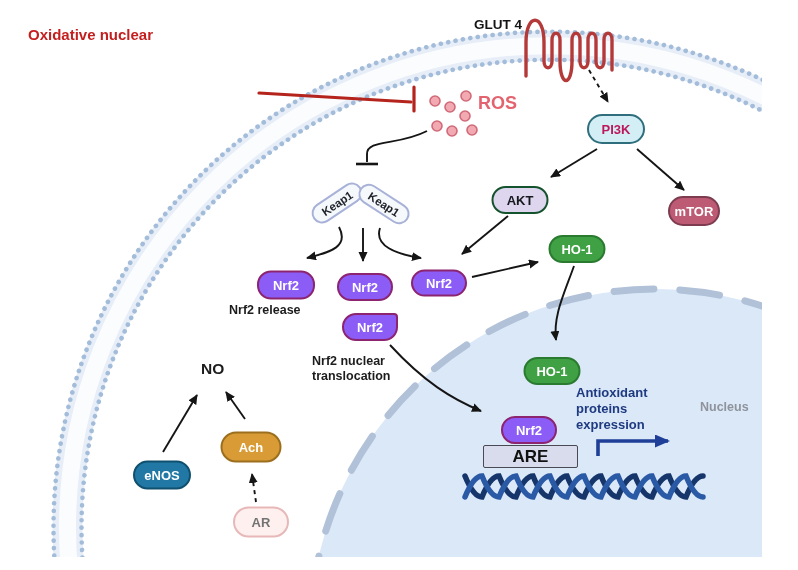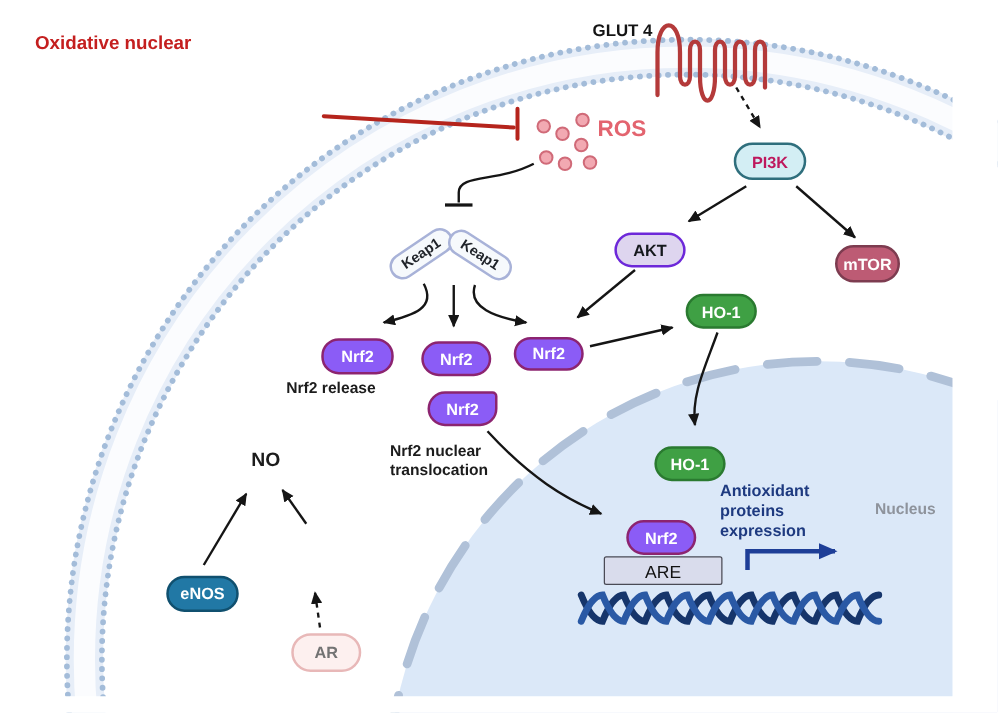--- a/index.html
+++ b/index.html
@@ -24,33 +24,33 @@
     transform:translate(-50%,-50%);text-align:center;
   }
   .box{position:absolute;display:flex;align-items:center;justify-content:center;box-sizing:border-box;}
   .ferulic{left:144px;top:71px;width:113px;height:37px;background:#e9eef6;border:2px solid #7f9cc4;
     border-radius:8px;font-size:14px;font-weight:800;color:#15181d;}
   .keap{width:57px;height:21px;background:#f6f9fc;border:2px solid #a8b2d8;border-radius:11px;
     font-size:11.5px;font-weight:700;color:#20242a;}
   .keap-l{left:337px;top:203px;transform:translate(-50%,-50%) rotate(-34deg);}
   .keap-r{left:384px;top:204px;transform:translate(-50%,-50%) rotate(33deg);}
   .pi3k{left:616px;top:129px;width:58px;height:30px;background:#d3eef4;border:2px solid #2f6f7d;color:#be185d;}
-  .akt{left:520px;top:200px;width:57px;height:28px;background:#ded5ef;border:2px solid #6d28d9;color:#15181d;}
+  .akt{left:520px;top:200px;width:57px;height:28px;background:#ded5ef;border:2px solid #14532d;color:#15181d;}
   .mtor{left:694px;top:211px;width:52px;height:30px;background:#bd5b74;border:2px solid #7d3c50;color:#fff;}
   .ho1a{left:577px;top:249px;}
   .ho1b{left:552px;top:371px;}
   .ho1{width:57px;height:28px;background:#3fa044;border:2px solid #2a7a30;color:#fff;}
   .nrf2{width:56px;height:28px;background:#8b5cf6;border:2px solid #8c2470;color:#fff;border-radius:14px;}
   .n1{left:286px;top:285px;width:58px;height:29px;}
   .n2{left:365px;top:287px;}
   .n3{left:439px;top:283px;height:27px;}
   .n4{left:370px;top:327px;border-radius:14px 4px 14px 14px;}
   .n5{left:529px;top:430px;}
   .are{left:483px;top:445px;width:95px;height:23px;background:#d9dcec;border:1.5px solid #4a4a55;
-    border-radius:2px;font-size:14px;font-weight:400;color:#111;}
+    border-radius:2px;font-size:17px;font-weight:700;color:#111;}
   .enos{left:162px;top:475px;width:58px;height:29px;background:#2178a5;border:2px solid #10506f;color:#fff;}
   .ach{left:251px;top:447px;width:61px;height:31px;background:#d89b35;border:2px solid #9c6f1e;color:#fff;border-radius:16px;}
   .ar{left:261px;top:522px;width:56px;height:31px;background:#fdf0ef;border:2px solid #e8b8b8;color:#737373;border-radius:16px;}
 </style>
 </head>
 <body>
 
 <div id="stage">
 
   <svg id="layer-svg" width="798" height="570" viewBox="0 0 798 570">
@@ -153,15 +153,16 @@
 
   <div class="pill nrf2 n1">Nrf2</div>
   <div class="pill nrf2 n2">Nrf2</div>
   <div class="pill nrf2 n3">Nrf2</div>
   <div class="pill nrf2 n4">Nrf2</div>
   <div class="pill nrf2 n5">Nrf2</div>
 
   <div class="box are">ARE</div>
 
   <div class="pill enos">eNOS</div>
+  <div class="pill ach">Ach</div>
   <div class="pill ar">AR</div>
 
 </div>
 
 </body></html>

